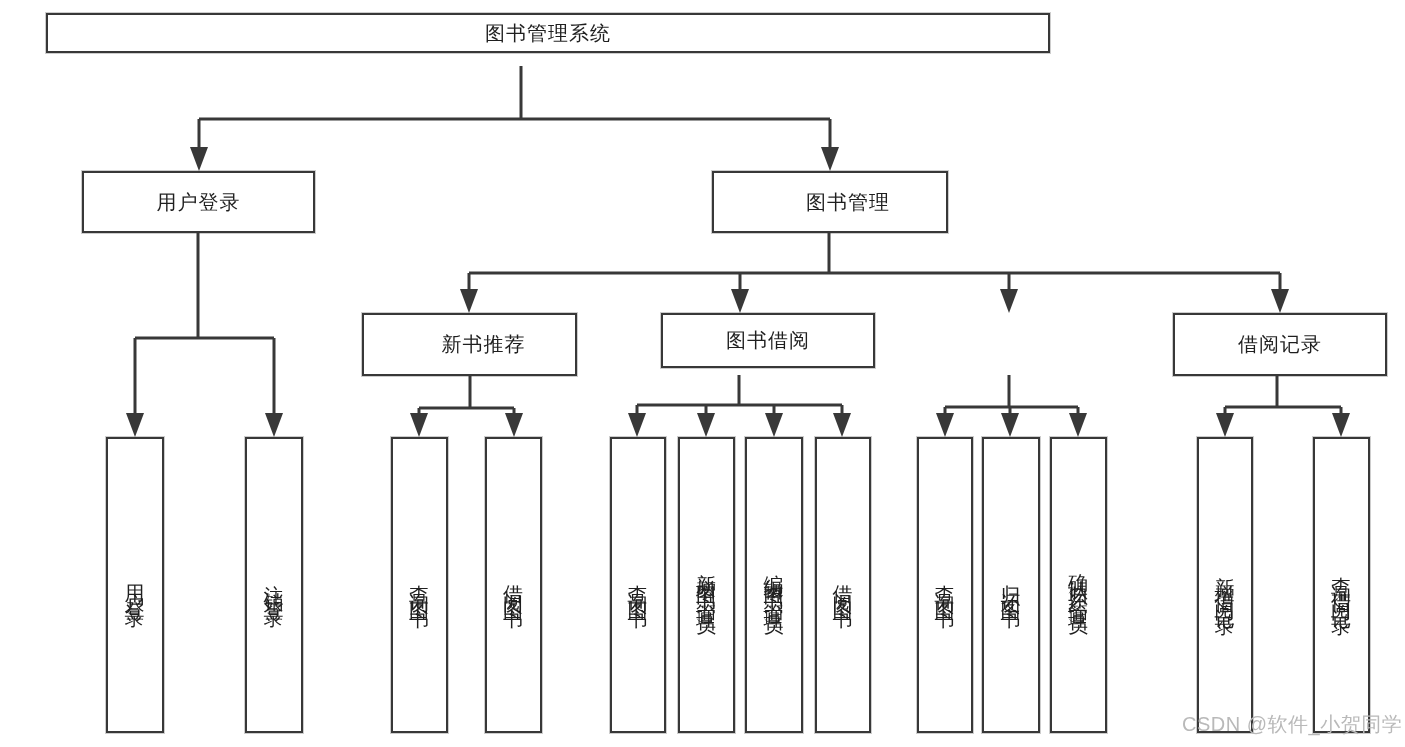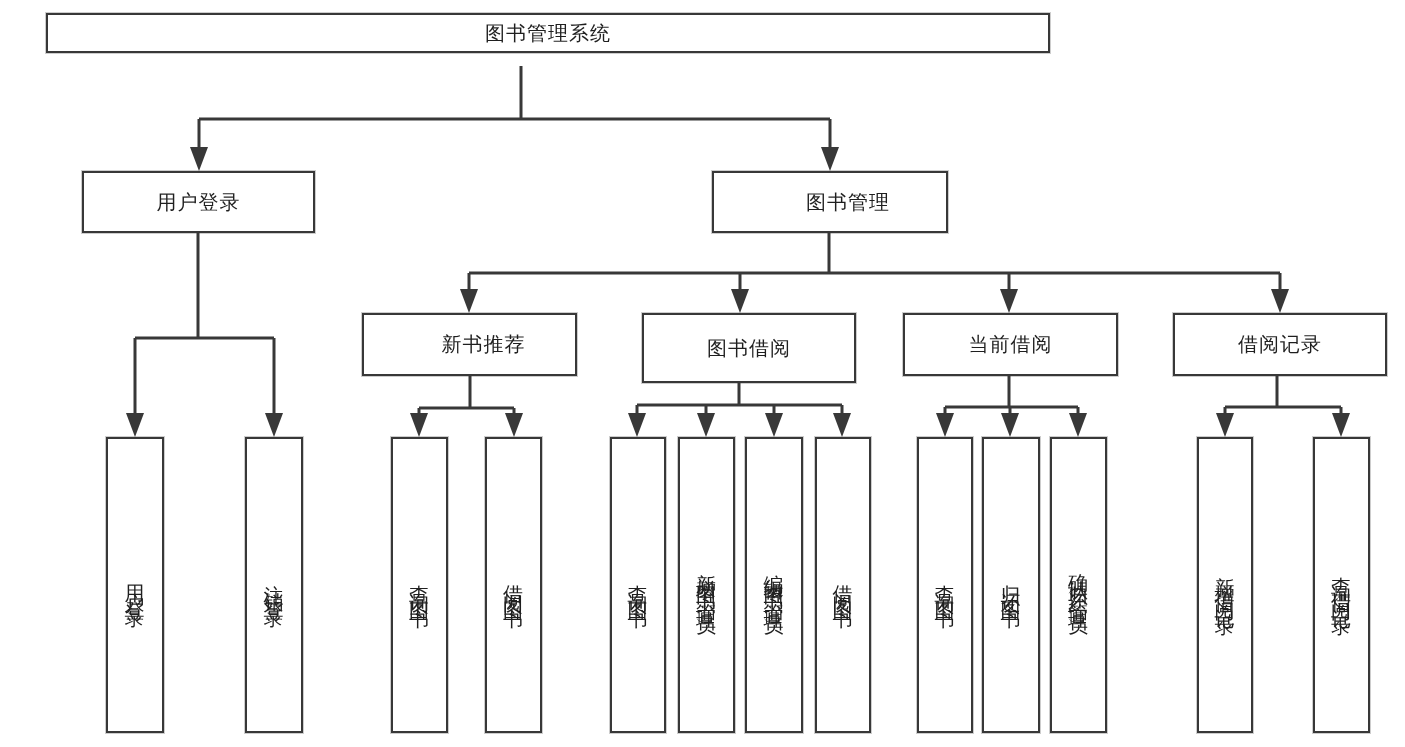--- a/index.html
+++ b/index.html
@@ -117,25 +117,22 @@
   <div class="node hnode" style="left:82px; top:171px; width:233px; height:62px;">
     <span>用户登录</span>
   </div>
   <div class="node hnode" style="left:712px; top:171px; width:236px; height:62px;padding-left:36px;">
     <span>图书管理</span>
   </div>
 
   <div class="node hnode" style="left:362px; top:313px; width:215px; height:63px;padding-left:28px;">
     <span>新书推荐</span>
   </div>
-  <div class="node hnode" style="left:642px; top:313px; width:214px; height:70px;">
+  <div class="node hnode" style="left:661px; top:313px; width:214px; height:55px;">
     <span>图书借阅</span>
-  </div>
-  <div class="node hnode" style="left:903px; top:313px; width:215px; height:63px;">
-    <span>当前借阅</span>
   </div>
   <div class="node hnode" style="left:1173px; top:313px; width:214px; height:63px;">
     <span>借阅记录</span>
   </div>
 
   <div class="node vnode" style="left:106px; top:437px; width:58px; height:296px;">
     <span>用户登录</span>
   </div>
   <div class="node vnode" style="left:245px; top:437px; width:58px; height:296px;">
     <span>注销登录</span>
@@ -171,14 +168,15 @@
     <span>确认归还（管理员）</span>
   </div>
 
   <div class="node vnode" style="left:1197px; top:437px; width:56px; height:296px;">
     <span>新增借阅记录</span>
   </div>
   <div class="node vnode" style="left:1313px; top:437px; width:57px; height:296px;">
     <span>查询借阅记录</span>
   </div>
 
+  <div class="watermark">CSDN @软件_小贺同学</div>
 
 </div>
 
 </body></html>

